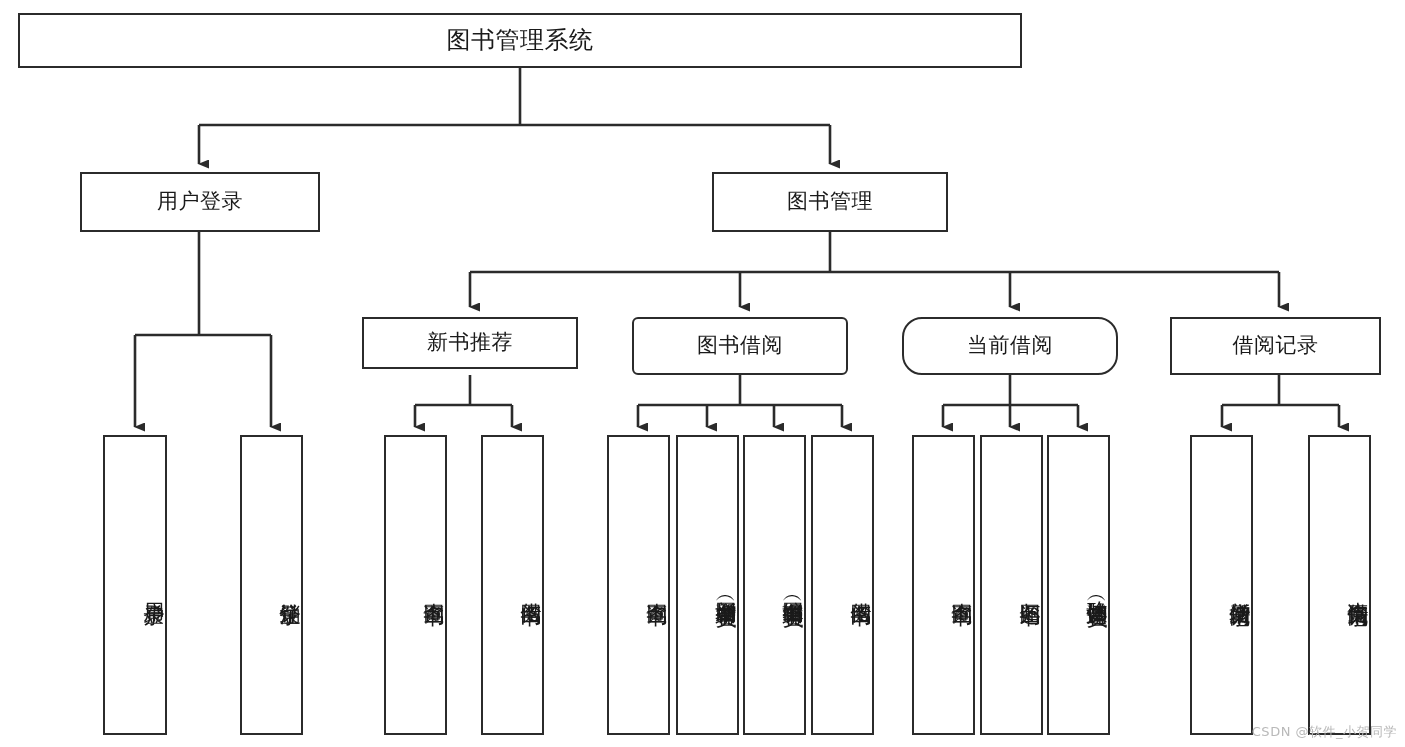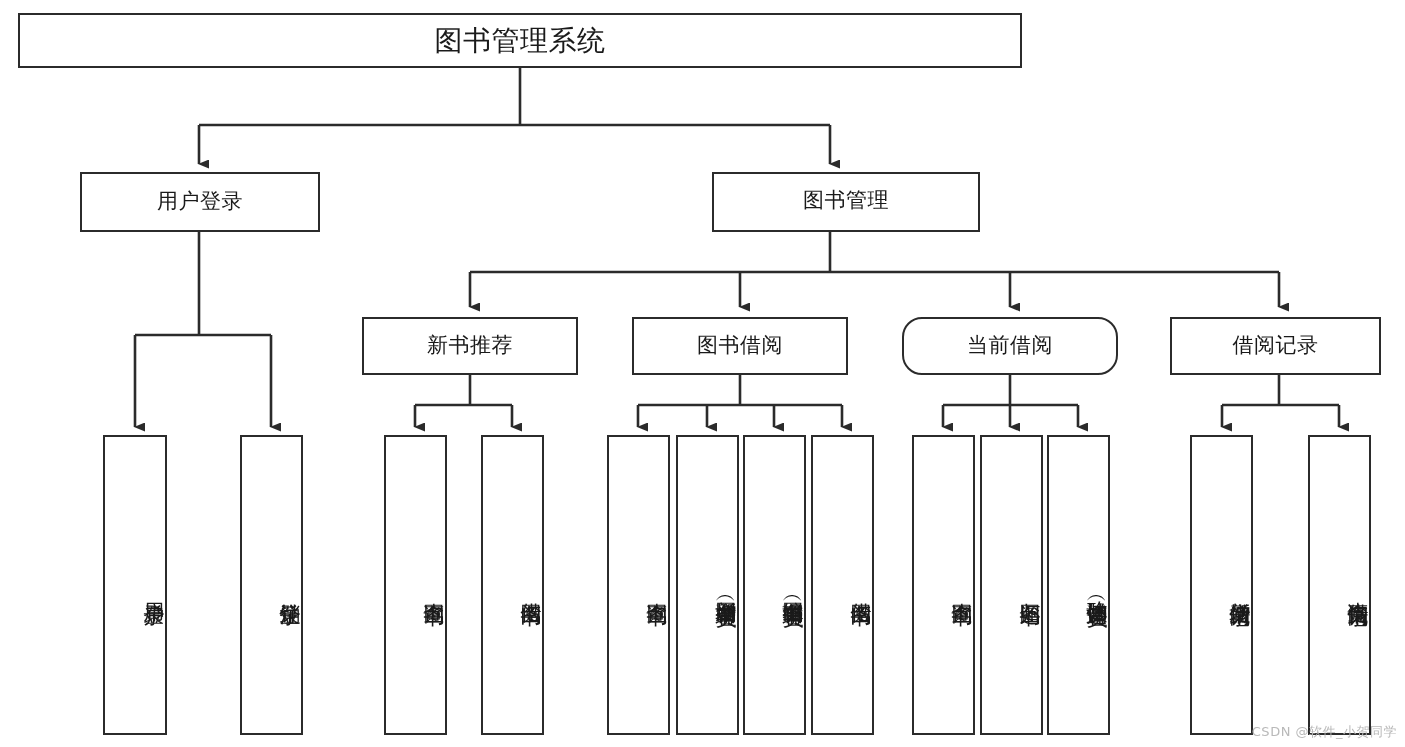--- a/index.html
+++ b/index.html
@@ -35,21 +35,21 @@
     justify-content: center;
     color: #1a1a1a;
   }
   .node-h {
     font-size: 21px;
     letter-spacing: 0.5px;
     line-height: 1.2;
     white-space: nowrap;
   }
   .node-root .node-label {
-    font-size: 28px;
+    font-size: 24px;
   }
   .node-v {
     font-size: 21px;
     writing-mode: vertical-rl;
     text-orientation: upright;
     line-height: 1.12;
     letter-spacing: 1px;
     padding-top: 6px;
     align-items: flex-start;
     justify-content: center;
@@ -128,28 +128,28 @@
     </g>
   </svg>
 
   <div class="node node-h node-root" style="left:18px; top:13px; width:1004px; height:55px;">
     <span class="node-label">图书管理系统</span>
   </div>
 
   <div class="node node-h" style="left:80px; top:172px; width:240px; height:60px;">
     <span class="node-label">用户登录</span>
   </div>
-  <div class="node node-h" style="left:712px; top:172px; width:268px; height:60px;font-family:Liberation Mono, monospace;">
+  <div class="node node-h" style="left:712px; top:172px; width:236px; height:60px;">
     <span class="node-label">图书管理</span>
   </div>
 
-  <div class="node node-h" style="left:362px; top:317px; width:216px; height:58px;">
+  <div class="node node-h" style="left:362px; top:317px; width:216px; height:52px;">
     <span class="node-label">新书推荐</span>
   </div>
-  <div class="node node-h" style="left:632px; top:317px; width:216px; height:58px;">
+  <div class="node node-h" style="left:632px; top:317px; width:216px; height:58px;border-radius:6px;">
     <span class="node-label">图书借阅</span>
   </div>
   <div class="node node-h" style="left:902px; top:317px; width:216px; height:58px;border-radius:20px;">
     <span class="node-label">当前借阅</span>
   </div>
   <div class="node node-h" style="left:1170px; top:317px; width:211px; height:58px;">
     <span class="node-label">借阅记录</span>
   </div>
 
   <div class="node node-v" style="left:103px; top:435px; width:64px; height:300px;">

